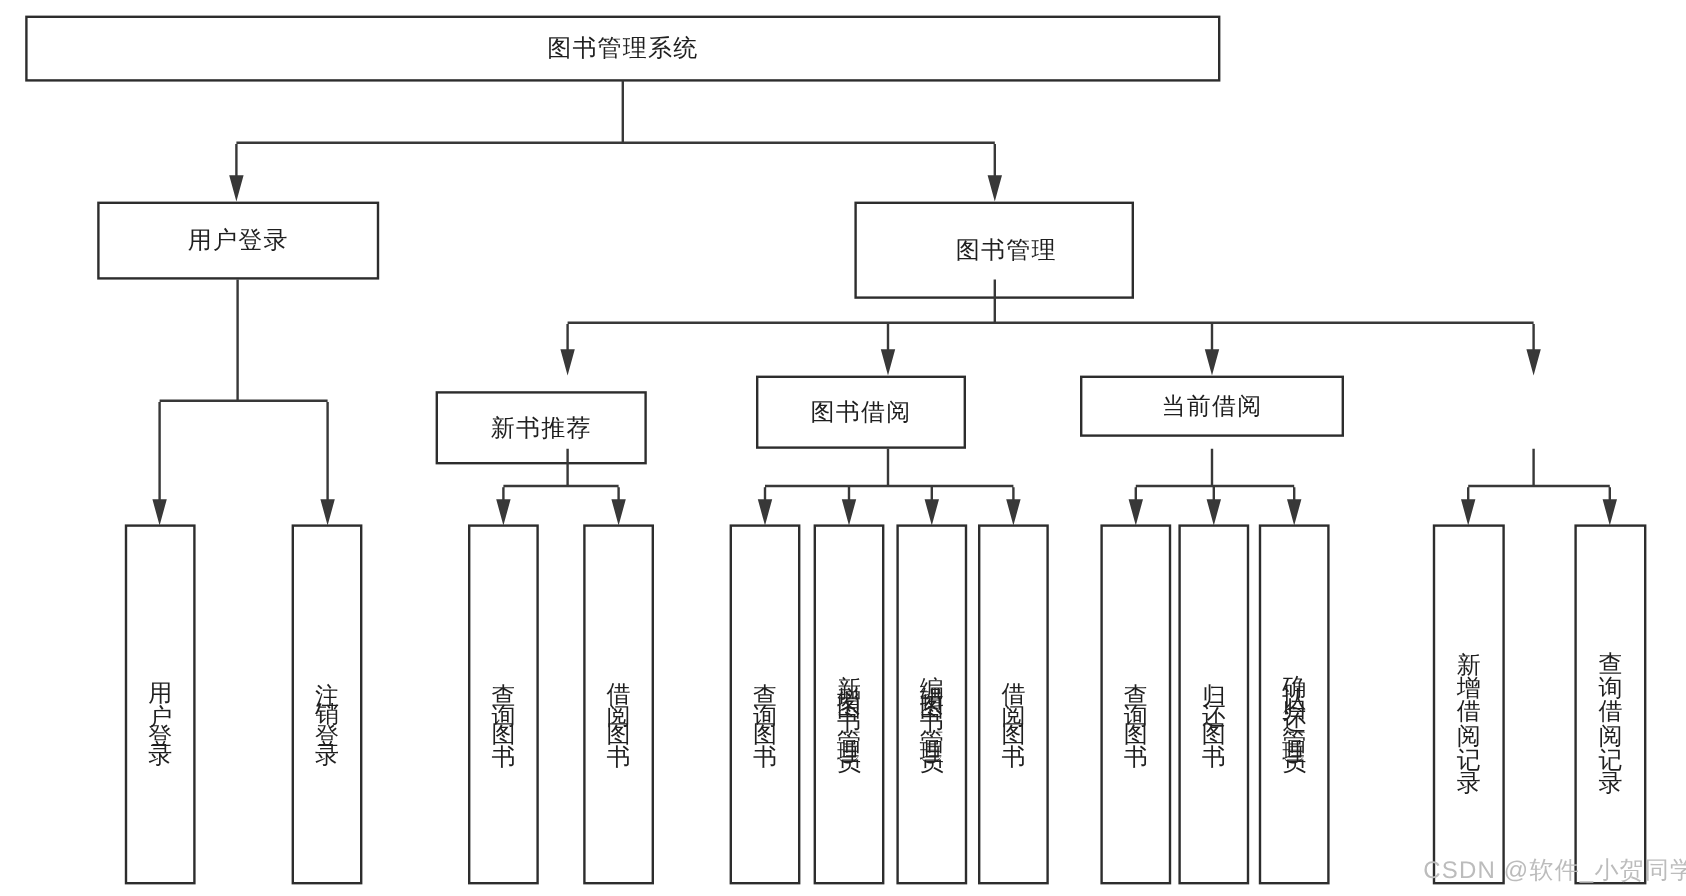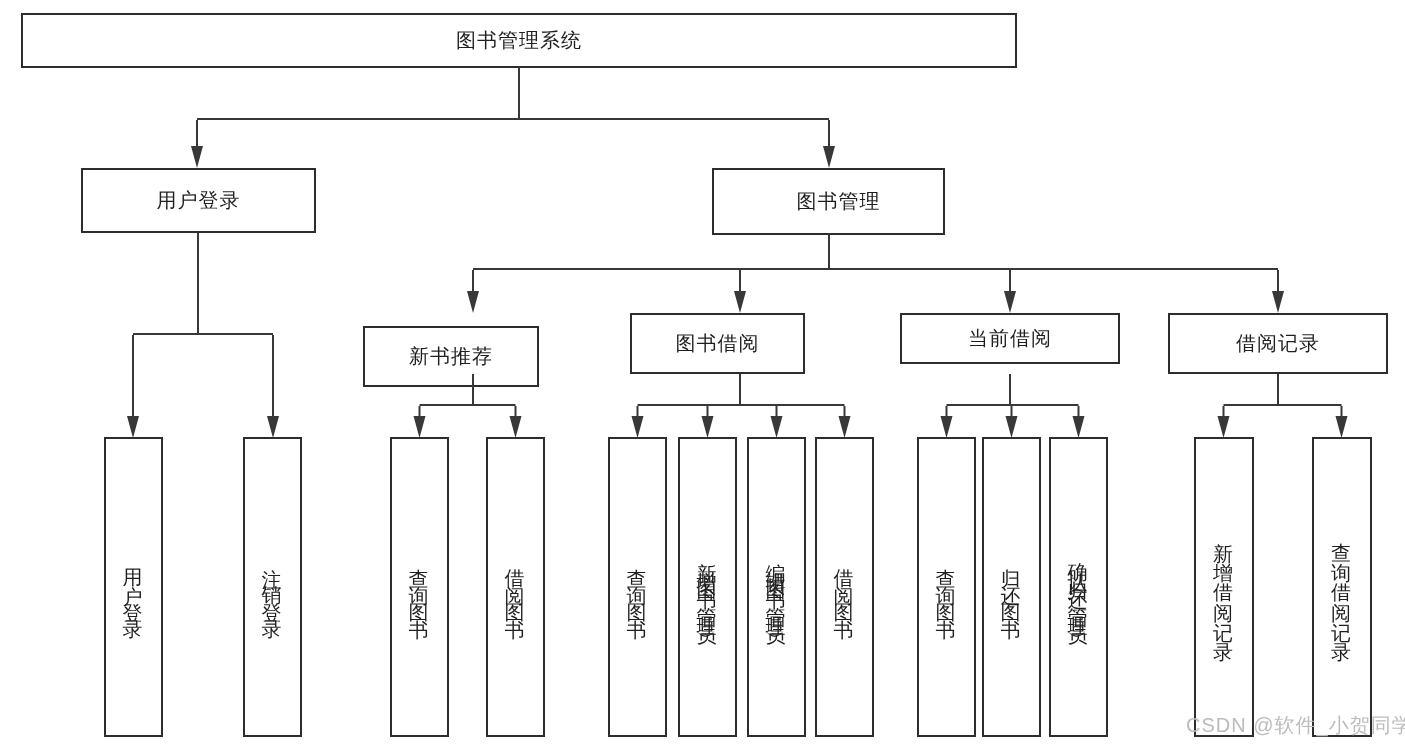--- a/index.html
+++ b/index.html
@@ -27,21 +27,21 @@
   .leaf {
     writing-mode:vertical-rl;
     text-orientation:mixed;
   }
   .v4 { letter-spacing:17px; }
   .v6 { letter-spacing:20px; }
   .v9 { letter-spacing:9px;  }
   
   .n-root   { left:21px;  top:13px;  width:996px; height:55px; }
   .n-login  { left:81px;  top:168px; width:235px; height:65px; }
-  .n-mgmt   { left:712px; top:168px; width:233px; height:67px;padding-left:20px; }
+  .n-mgmt   { left:712px; top:168px; width:233px; height:81px;padding-left:20px; }
   .n-rec    { left:363px; top:326px; width:176px; height:61px; }
   .n-borrow { left:630px; top:313px; width:175px; height:61px; }
   .n-cur    { left:900px; top:313px; width:220px; height:51px; }
   .n-hist   { left:1168px;top:313px; width:220px; height:61px; }
   .lf1  { left:104px;  top:437px; width:59px; height:300px; }
   .lf2  { left:243px;  top:437px; width:59px; height:300px; }
   .lf3  { left:390px;  top:437px; width:59px; height:300px; }
   .lf4  { left:486px;  top:437px; width:59px; height:300px; }
   .lf5  { left:608px;  top:437px; width:59px; height:300px; }
   .lf6  { left:678px;  top:437px; width:59px; height:300px; }
@@ -112,21 +112,20 @@
   </svg>
 
   <div class="box n-root">图书管理系统</div>
 
   <div class="box n-login">用户登录</div>
   <div class="box n-mgmt">图书管理</div>
 
   <div class="box n-rec">新书推荐</div>
   <div class="box n-borrow">图书借阅</div>
   <div class="box n-cur">当前借阅</div>
-  <div class="box n-hist">借阅记录</div>
 
   <div class="box leaf v4 lf1">用户登录</div>
   <div class="box leaf v4 lf2">注销登录</div>
 
   <div class="box leaf v4 lf3">查询图书</div>
   <div class="box leaf v4 lf4">借阅图书</div>
 
   <div class="box leaf v4 lf5">查询图书</div>
   <div class="box leaf v9 lf6">新增图书（管理员）</div>
   <div class="box leaf v9 lf7">编辑图书（管理员）</div>

